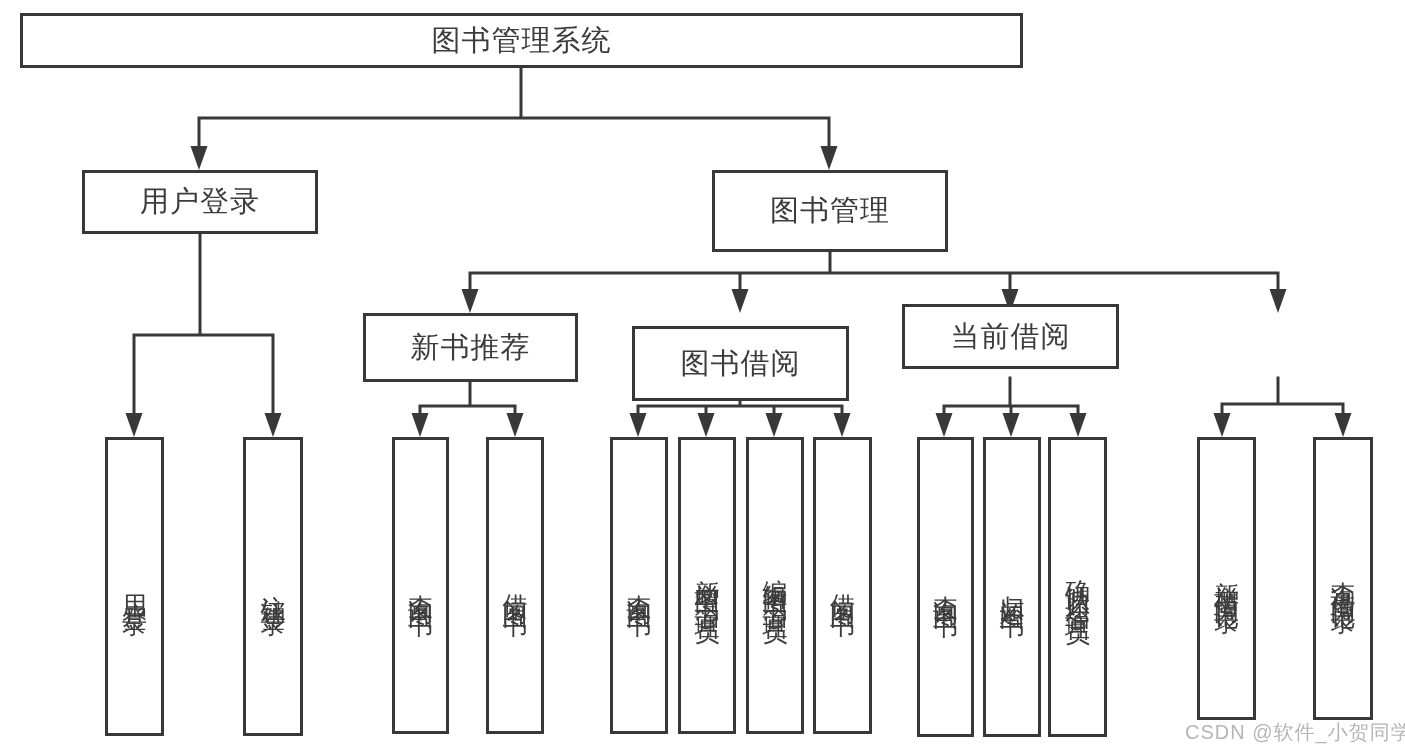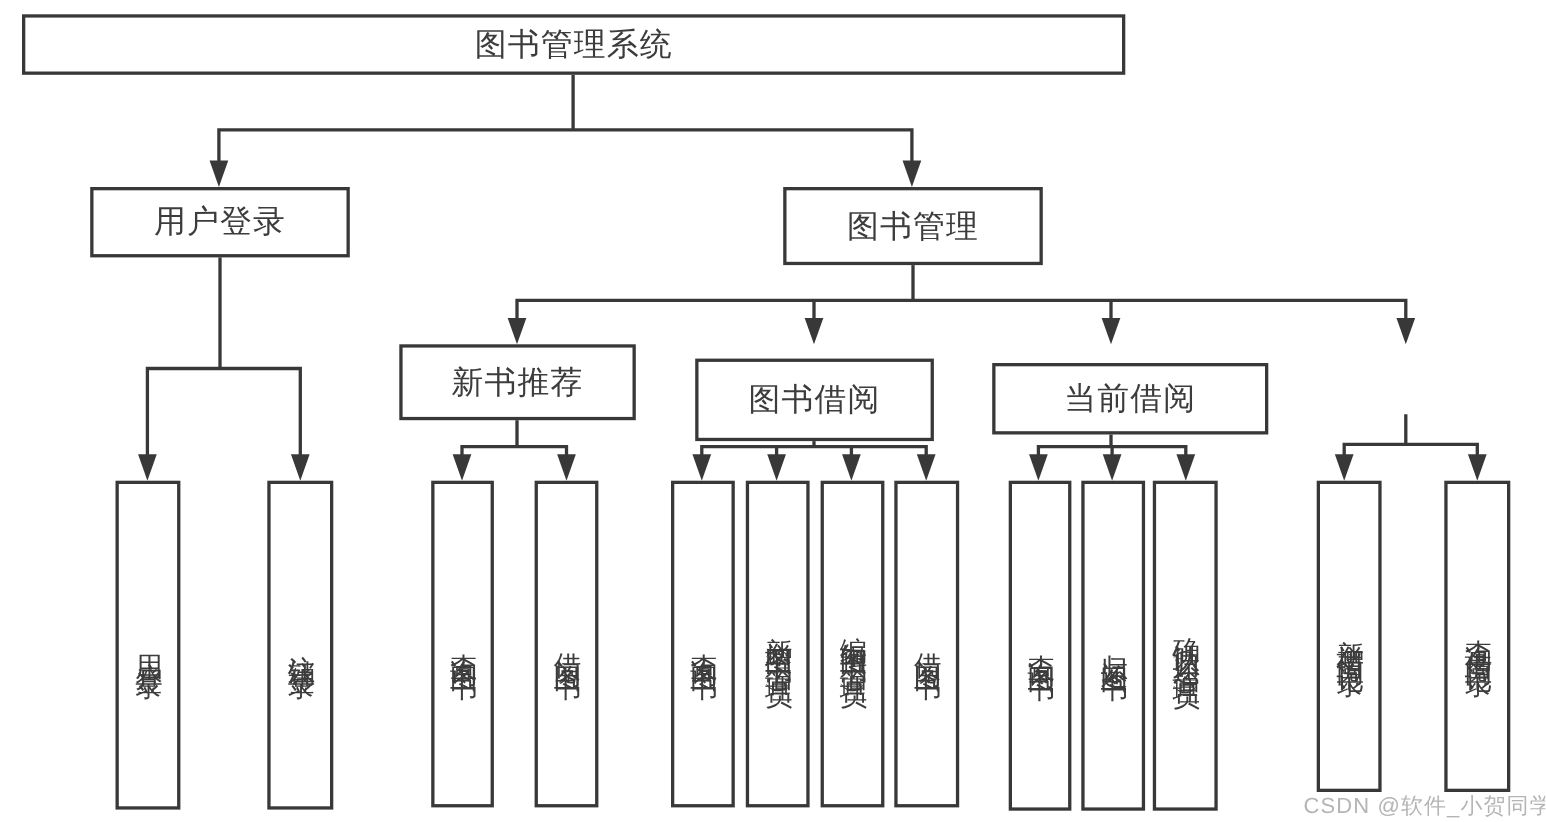--- a/index.html
+++ b/index.html
@@ -110,25 +110,25 @@
       <path d="M1069.5 413 L1086.5 413 L1078 437 Z"></path>
 
       <path d="M1213.5 413 L1230.5 413 L1222 437 Z"></path>
       <path d="M1334.5 413 L1351.5 413 L1343 437 Z"></path>
     </g>
   </svg>
 
   <div class="hbox" style="left:20px;top:13px;width:1003px;height:55px">图书管理系统</div>
 
   <div class="hbox" style="left:82px;top:170px;width:236px;height:64px">用户登录</div>
-  <div class="hbox" style="left:712px;top:170px;width:236px;height:71px">图书管理</div>
+  <div class="hbox" style="left:712px;top:170px;width:236px;height:82px">图书管理</div>
 
   <div class="hbox" style="left:363px;top:313px;width:215px;height:69px">新书推荐</div>
   <div class="hbox" style="left:632px;top:326px;width:217px;height:75px">图书借阅</div>
-  <div class="hbox" style="left:902px;top:330px;width:251px;height:65px">当前借阅</div>
+  <div class="hbox" style="left:902px;top:304px;width:217px;height:65px">当前借阅</div>
 
   <div class="vbox" style="left:105px;top:437px;width:59px;height:299px">
     <span class="vtext">用户登录</span>
   </div>
   <div class="vbox" style="left:243px;top:437px;width:60px;height:299px">
     <span class="vtext">注销登录</span>
   </div>
 
   <div class="vbox" style="left:392px;top:437px;width:57px;height:297px">
     <span class="vtext">查询图书</span>

